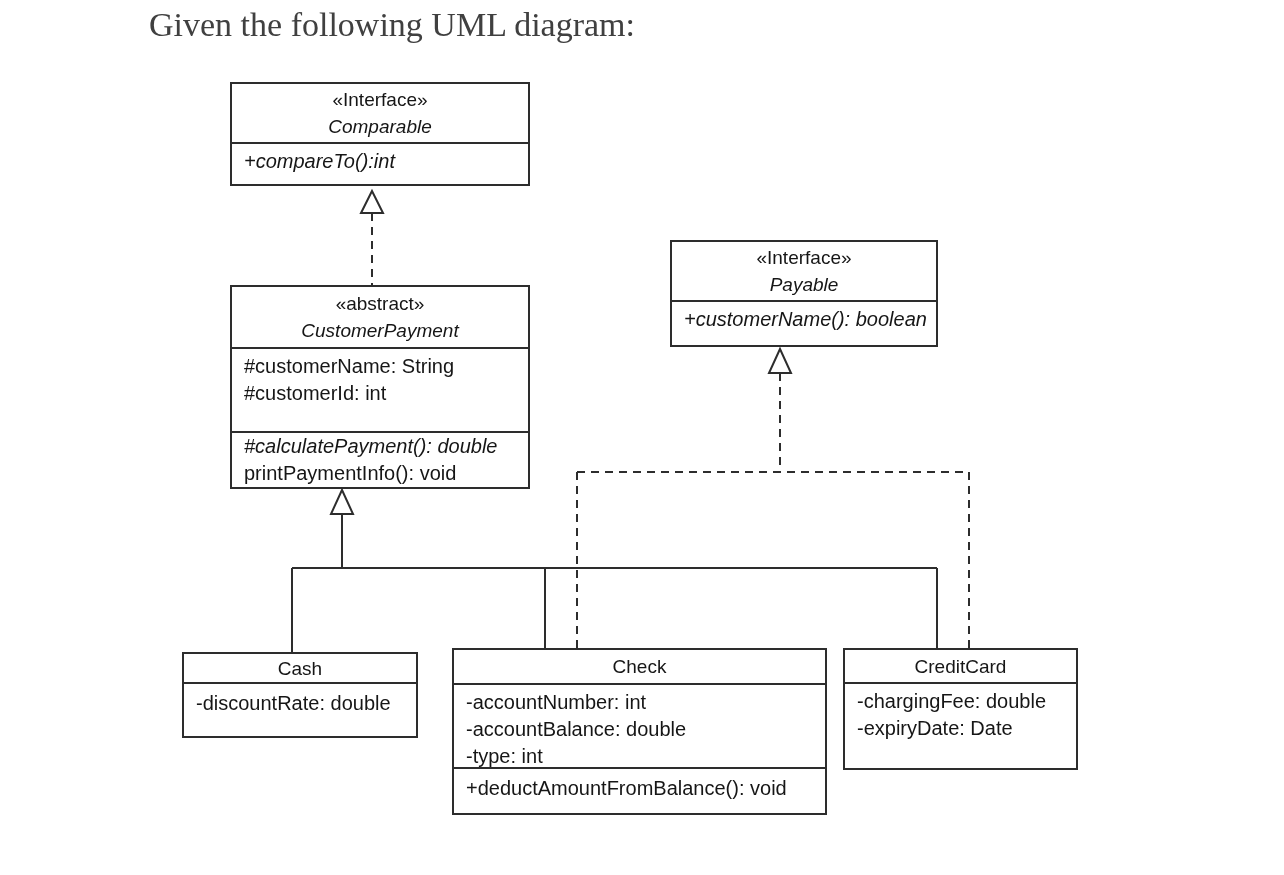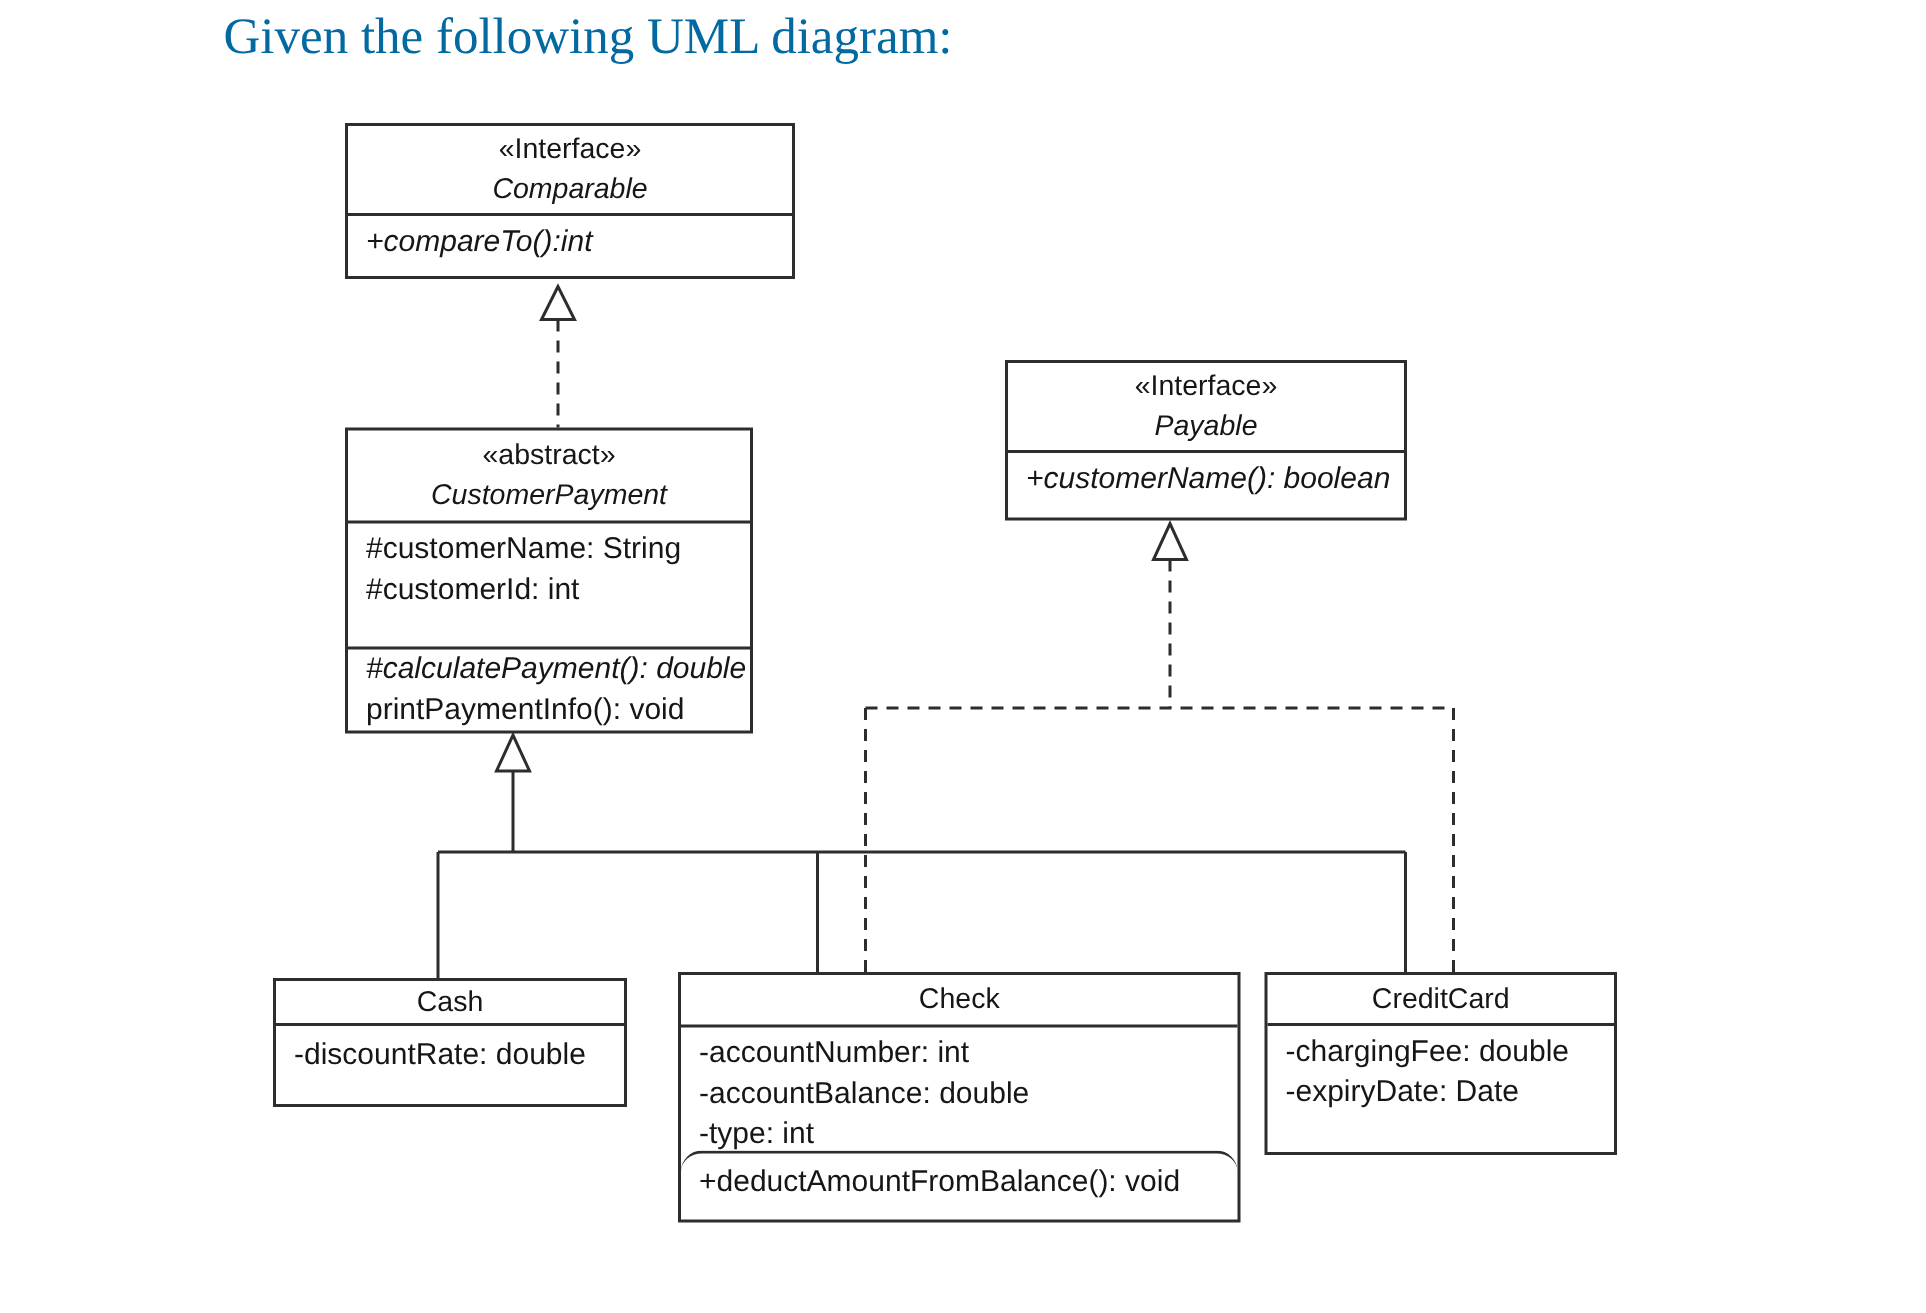--- a/index.html
+++ b/index.html
@@ -15,21 +15,21 @@
     overflow: hidden;
     font-family: "Liberation Sans", "DejaVu Sans", sans-serif;
     color: #161616;
   }
   .page-title {
     position: absolute;
     left: 149px;
     top: 6px;
     font-family: "Liberation Serif", "DejaVu Serif", serif;
     font-size: 34px;
-    color: #0369a1;
+    color: #404040;
     white-space: nowrap;
   }
   .uml-class {
     position: absolute;
     box-sizing: border-box;
     border: 2px solid #2d2d2d;
     background: #ffffff;
   }
   .sec {
     box-sizing: border-box;
@@ -59,31 +59,31 @@
   }
   .italic { font-style: italic; }
   .pt4 { padding-top: 4px; }
   .pt6 { padding-top: 6px; }
 
   
   #cls-comparable      { left: 230px; top:  82px; width: 300px; height: 104px; }
   #cls-comparable      .header { height: 58px; }
   #cls-payable         { left: 670px; top: 240px; width: 268px; height: 107px; }
   #cls-payable         .header { height: 58px; }
-  #cls-customerpayment { left: 230px; top: 285px; width: 272px; height: 204px; }
+  #cls-customerpayment { left: 230px; top: 285px; width: 300px; height: 204px; }
   #cls-customerpayment .header { height: 60px; }
   #cls-customerpayment .attrs  { height: 84px; }
   #cls-customerpayment .ops    { height: 56px; }
   #cls-cash            { left: 182px; top: 652px; width: 236px; height: 86px; }
   #cls-cash            .header { height: 28px; }
   #cls-cash            .attrs  { height: 54px; }
   #cls-check           { left: 452px; top: 648px; width: 375px; height: 167px; }
   #cls-check           .header { height: 33px; }
   #cls-check           .attrs  { height: 84px; }
-  #cls-check           .ops    { height: 46px; border-radius: 14px; }
+  #cls-check           .ops    { height: 46px; }
   #cls-creditcard      { left: 843px; top: 648px; width: 235px; height: 122px; }
   #cls-creditcard      .header { height: 32px; }
   #cls-creditcard      .attrs  { height: 68px; }
 
   .connectors {
     position: absolute;
     left: 0;
     top: 0;
     pointer-events: none;
   }

